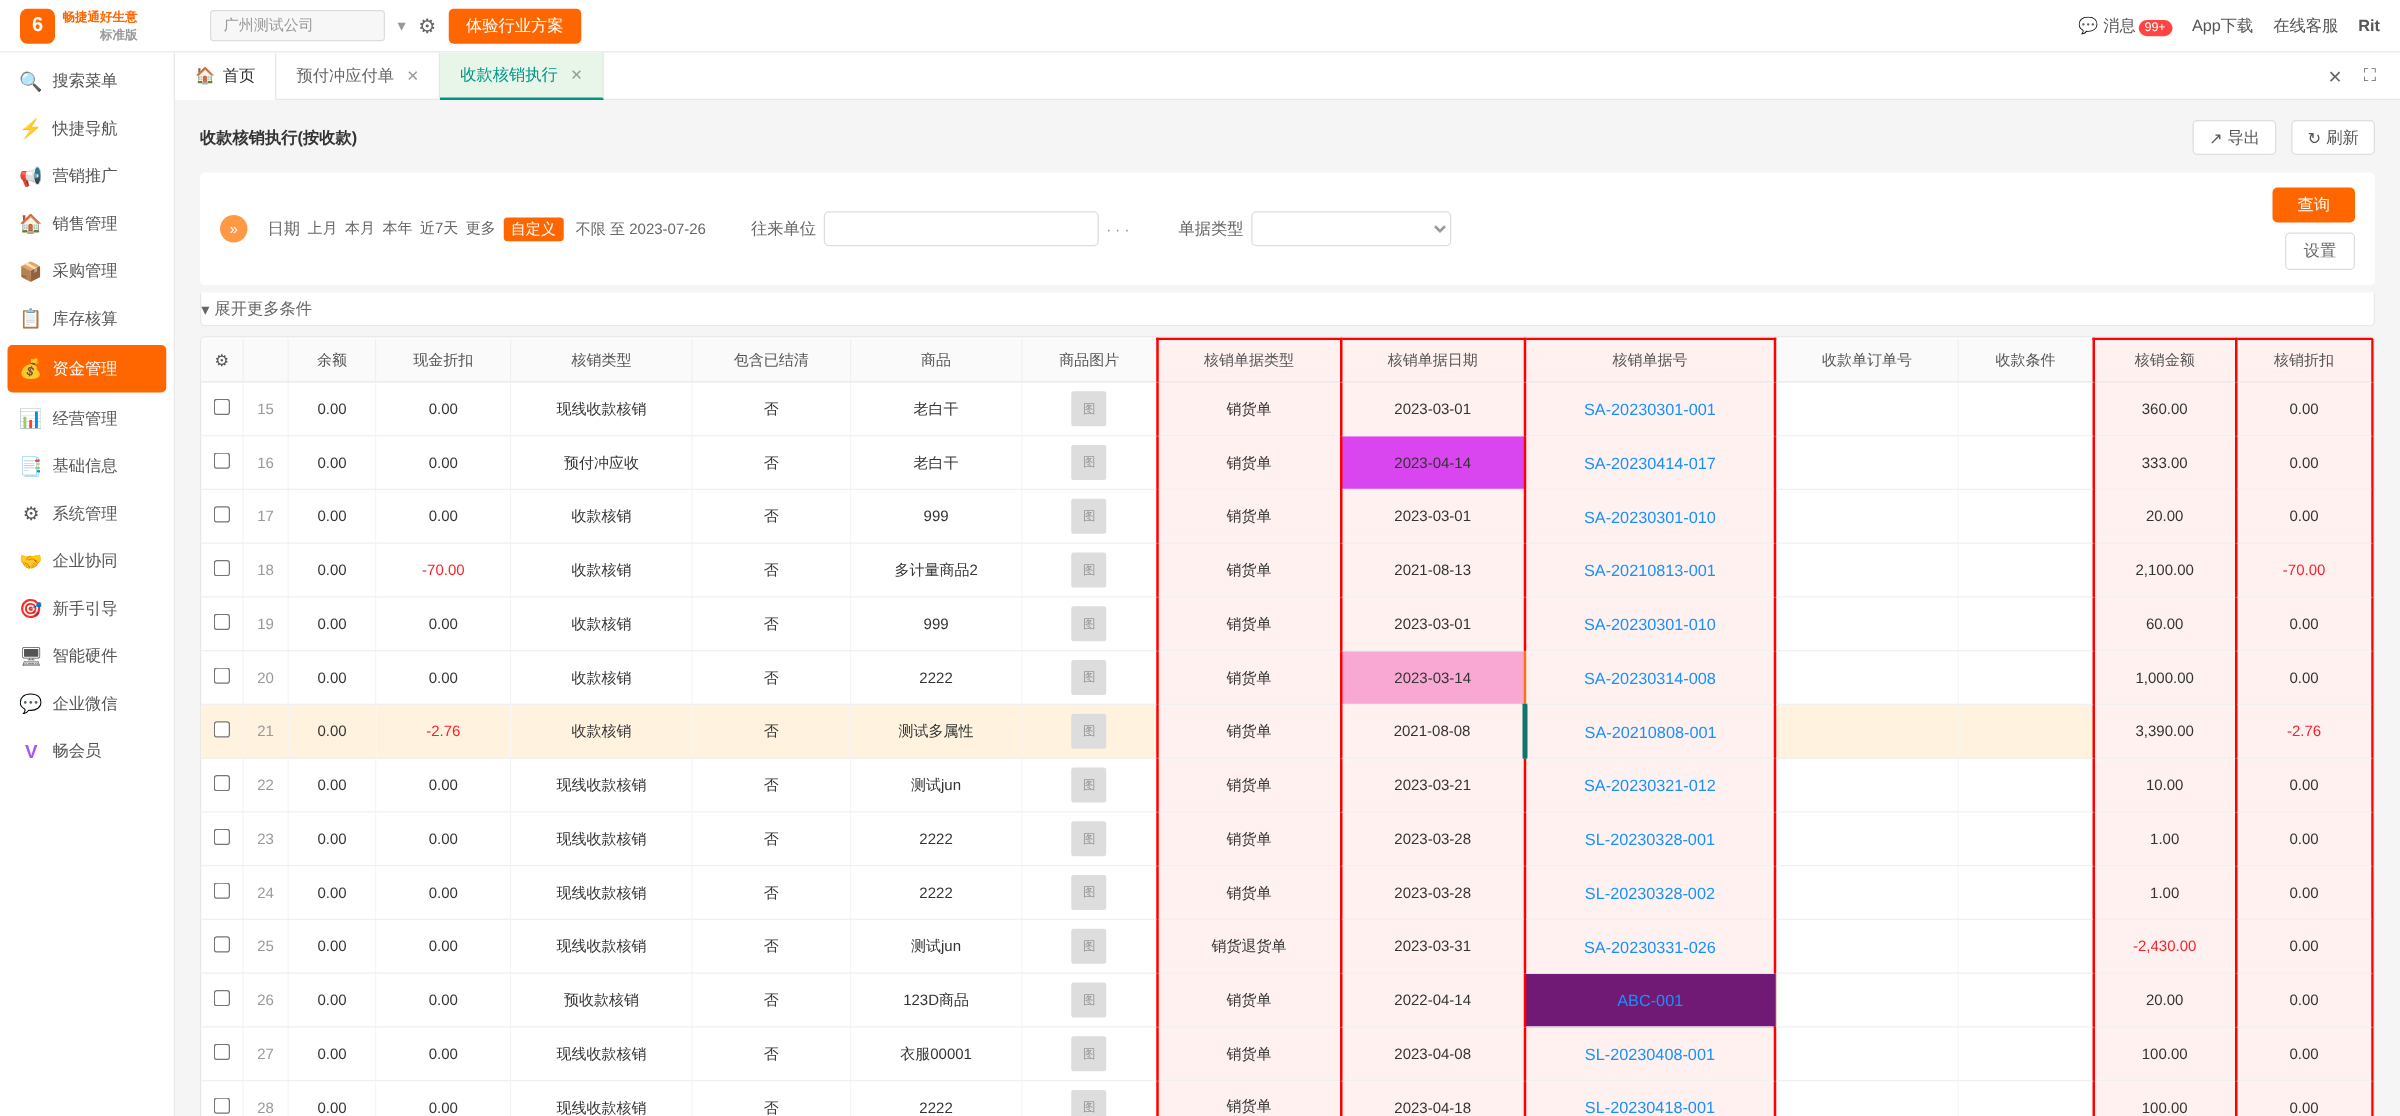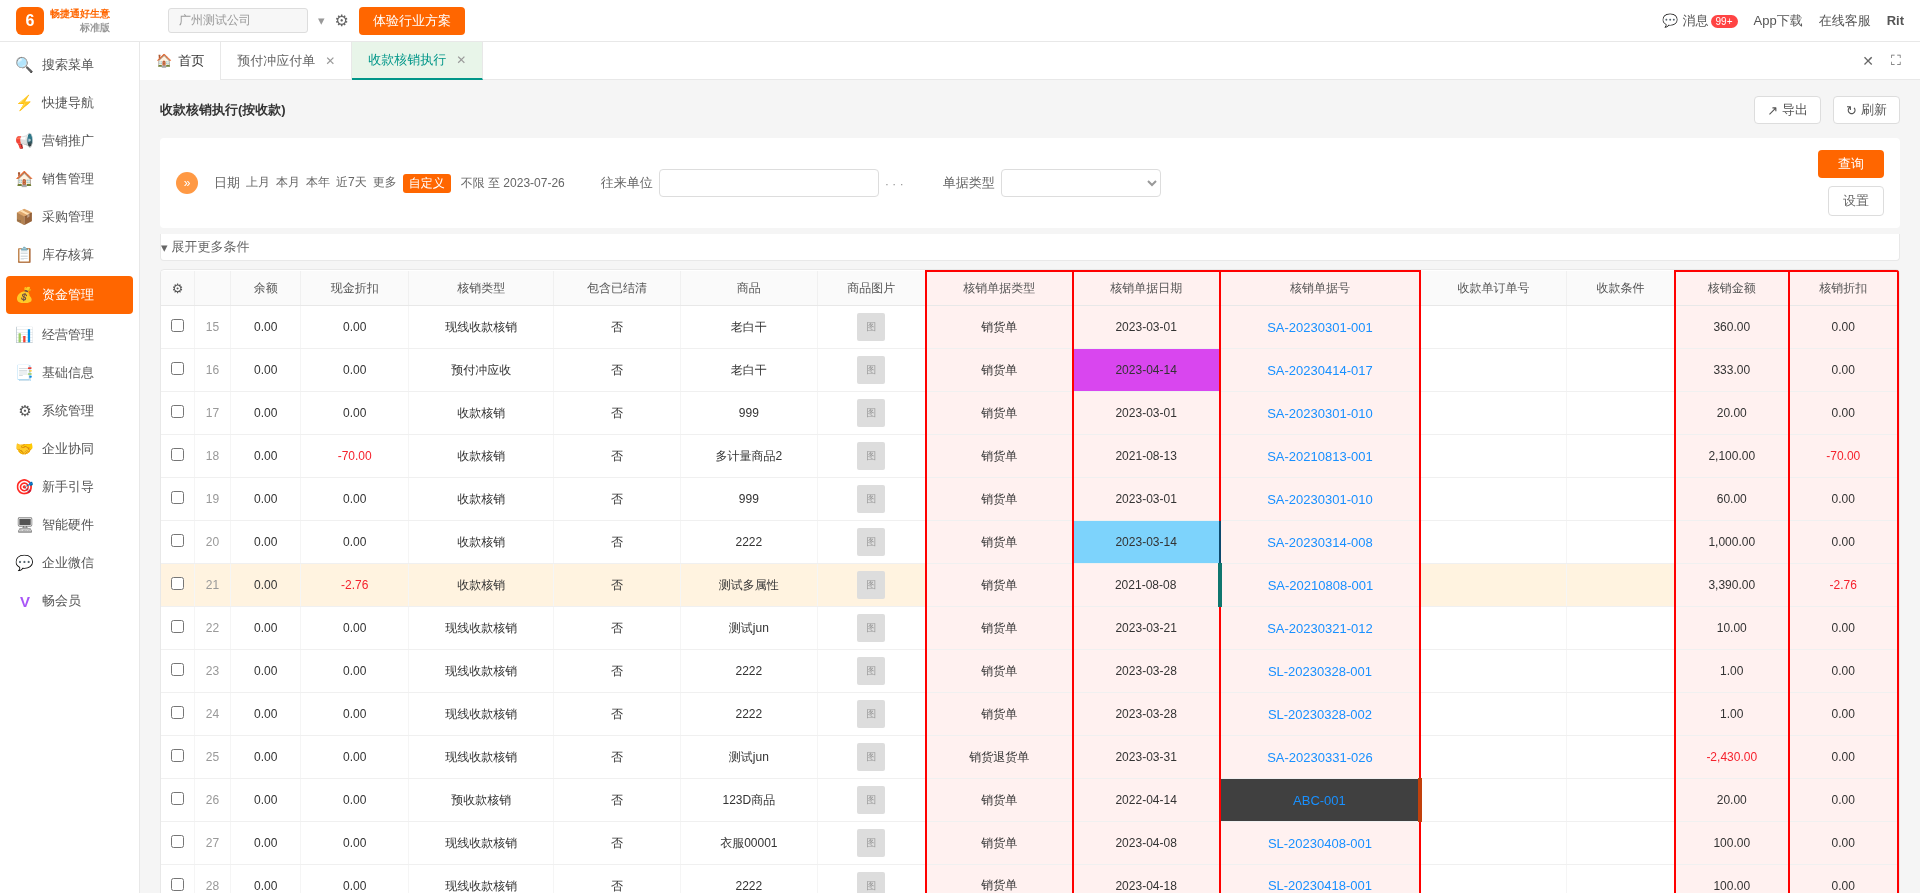--- a/index.html
+++ b/index.html
@@ -375,21 +375,21 @@
     <td class="row-num">20</td>
     <td>0.00</td>
     <td style="">0.00</td>
     <td>收款核销</td>
     <td>否</td>
     <td>2222</td>
     <td>
                   <div style="width:28px;height:28px;background:#ddd;border-radius:2px;margin:0 auto;display:flex;align-items:center;justify-content:center;font-size:10px;color:#999;">图</div>
                 </td>
     <td style="background:#fff1f0;border-left:2px solid red;border-right:2px solid red;">销货单</td>
-    <td style="background:#7dd3fc;border-left:2px solid red;border-right:2px solid #0c4a6e;">2023-03-14</td>
+    <td style="background:#f9a8d4;border-left:2px solid red;border-right:2px solid #f97316;">2023-03-14</td>
     <td style="background:#fff1f0;border-left:2px solid red;border-right:2px solid red;"><span class="link-text">SA-20230314-008</span></td>
     <td></td>
     <td></td>
     <td style="background:#fff1f0;border-left:2px solid red;border-right:2px solid red;">1,000.00</td>
     <td style="background:#fff1f0;border-left:2px solid red;border-right:2px solid red;">0.00</td>
   </tr>
               <tr class="highlighted">
     <td><input type="checkbox" style="width: 13px; height: 13px;"></td>
     <td class="row-num">21</td>
     <td>0.00</td>
@@ -490,21 +490,21 @@
     <td>0.00</td>
     <td style="">0.00</td>
     <td>预收款核销</td>
     <td>否</td>
     <td>123D商品</td>
     <td>
                   <div style="width:28px;height:28px;background:#ddd;border-radius:2px;margin:0 auto;display:flex;align-items:center;justify-content:center;font-size:10px;color:#999;">图</div>
                 </td>
     <td style="background:#fff1f0;border-left:2px solid red;border-right:2px solid red;">销货单</td>
     <td style="background:#fff1f0;border-left:2px solid red;border-right:2px solid red;">2022-04-14</td>
-    <td style="background:#404040;border-left:2px solid red;border-right:4px solid #c2410c;text-align:center;"><span class="link-text">ABC-001</span></td>
+    <td style="background:#701a75;border-left:2px solid red;border-right:1px solid #c2410c;text-align:center;"><span class="link-text">ABC-001</span></td>
     <td></td>
     <td></td>
     <td style="background:#fff1f0;border-left:2px solid red;border-right:2px solid red;">20.00</td>
     <td style="background:#fff1f0;border-left:2px solid red;border-right:2px solid red;">0.00</td>
   </tr>
               <tr>
     <td><input type="checkbox" style="width: 13px; height: 13px;"></td>
     <td class="row-num">27</td>
     <td>0.00</td>
     <td style="">0.00</td>

